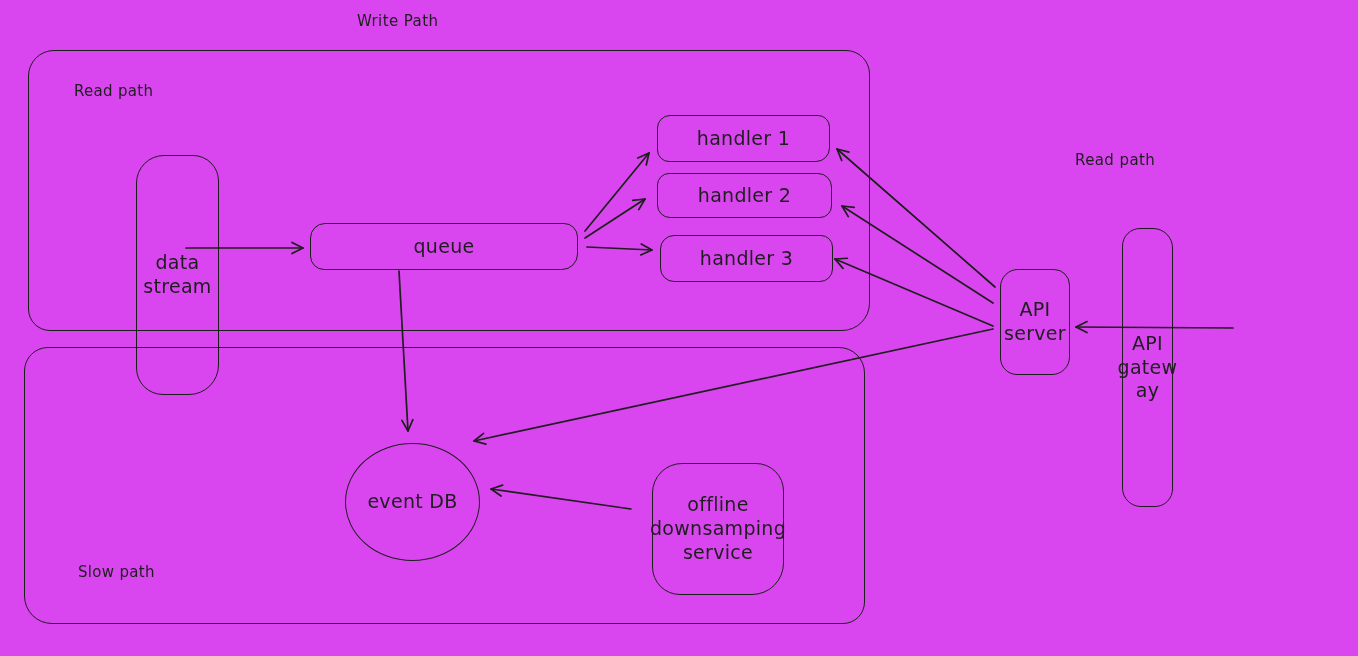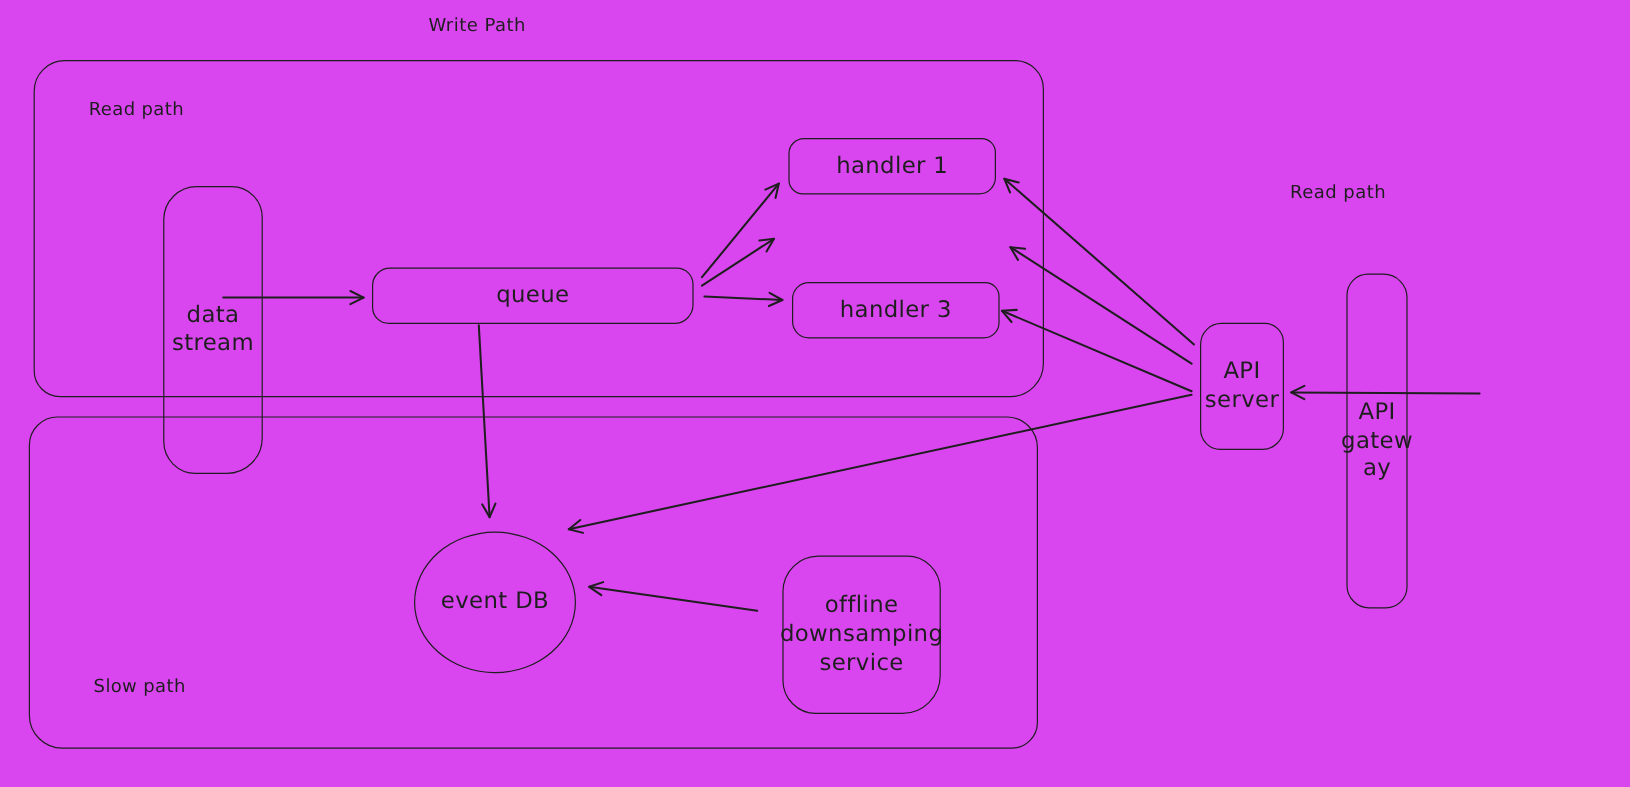--- a/index.html
+++ b/index.html
@@ -79,20 +79,21 @@
   <div class="container-box" style="left:24px; top:347px; width:841px; height:277px; border-radius:24px 26px 22px 28px;"></div>
   <div class="container-label" style="left:78px; top:563px;">Slow path</div>
 
   <div class="node" style="left:100px; top:155px; width:83px; height:240px; border-radius:28px 26px 30px 27px;margin-left:36px;">data
 stream</div>
 
   <div class="node" style="left:310px; top:223px; width:268px; height:47px; border-radius:15px 14px 16px 14px;">queue</div>
 
   <div class="node" style="left:657px; top:115px; width:173px; height:47px; border-radius:13px 12px 14px 12px;">handler 1</div>
 
+  <div class="node" style="left:657px; top:173px; width:175px; height:45px; border-radius:12px 14px 12px 13px;">handler 2</div>
 
   <div class="node" style="left:660px; top:235px; width:173px; height:47px; border-radius:14px 12px 13px 14px;">handler 3</div>
 
   <div class="node ellipse" style="left:345px; top:443px; width:135px; height:118px;">event DB</div>
 
   <div class="node" style="left:652px; top:463px; width:132px; height:132px; border-radius:30px 28px 32px 28px;">offline
 downsamping
 service</div>
 
   <div class="node" style="left:1000px; top:269px; width:70px; height:106px; border-radius:18px 16px 18px 17px;">API

